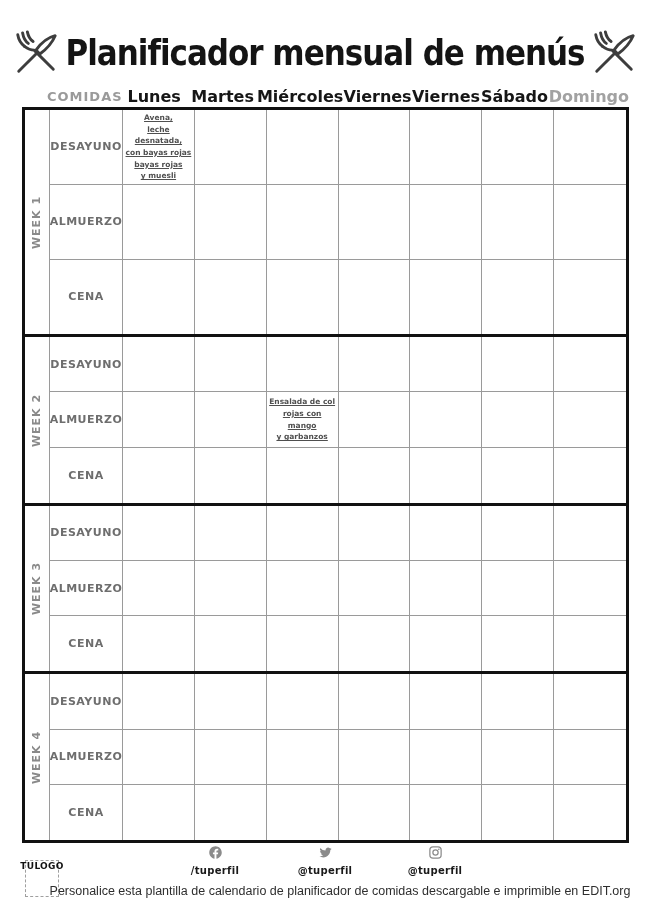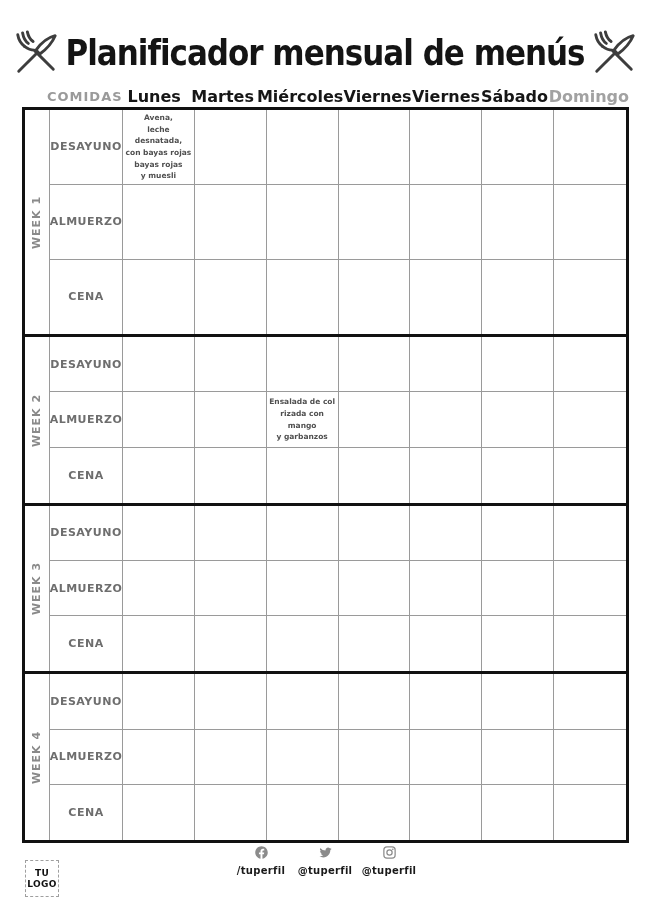--- a/index.html
+++ b/index.html
@@ -65,34 +65,34 @@
     text-align:center;
   }
   .day-cell {
     border-right:1px solid #9a9a9a; border-bottom:1px solid #9a9a9a;
     display:flex; align-items:center; justify-content:center; padding:2px;
   }
   .week-block .last-row { border-bottom:none;text-align:right; }
   .week-block .last-col { border-right:none; }
   .entry-text {
     white-space:pre-line; text-align:center;
-    font-size:7.5px; font-weight:bold; line-height:1.55; color:#4f4f4f;
+    font-size:7.5px; font-weight:bold; line-height:1.55; color:#4f4f4f;text-decoration:underline;
   }
 
   
   .social-row {
     position:absolute; top:845px; left:0; right:0;
-    display:flex; justify-content:center; 
+    display:flex; justify-content:center; gap:46px;
   }
   .social-item { width:64px; display:flex; flex-direction:column; align-items:center; gap:1px; }
   .social-handle { font-size:10px; font-weight:bold; color:#1a1a1a; letter-spacing:.3px; }
   .logo-box {
     position:absolute; left:25px; top:860px; width:34px; height:37px;
     border:1px dashed #9f9f9f;
-    display:flex; flex-direction:column; align-items:center; justify-content:center;
+    display:flex; flex-direction:row; align-items:flex-start; justify-content:center;
     line-height:1.15;
   }
   .logo-box span { font-size:9px; font-weight:bold; color:#111; letter-spacing:.3px; }
   .footer-note {
     position:absolute; top:884px; left:40px; right:10px;
     text-align:center; font-size:12.5px; color:#2e2e2e;
     font-family:"Liberation Sans","DejaVu Sans",sans-serif;
   }
 </style>
 </head>
@@ -186,21 +186,21 @@
         <div class="day-cell"></div>
         <div class="day-cell"></div>
         <div class="day-cell"></div>
         <div class="day-cell"></div>
         <div class="day-cell last-col"></div>
         <div class="meal-cell">ALMUERZO</div>
         <div class="day-cell"></div>
         <div class="day-cell"></div>
         <div class="day-cell">
           <div class="entry-text">Ensalada de col
-rizada con mango
+rojas con mango
 y garbanzos</div>
         </div>
         <div class="day-cell"></div>
         <div class="day-cell"></div>
         <div class="day-cell"></div>
         <div class="day-cell last-col"></div>
         <div class="meal-cell last-row">CENA</div>
         <div class="day-cell last-row"></div>
         <div class="day-cell last-row"></div>
         <div class="day-cell last-row"></div>
@@ -292,14 +292,15 @@
           </svg></span>
         <span class="social-handle">@tuperfil</span>
       </div>
     </div>
 
   <div class="logo-box">
     <span>TU</span>
     <span>LOGO</span>
   </div>
 
+  <div class="footer-note">Personalice esta plantilla de calendario de planificador de comidas descargable e imprimible en EDIT.org</div>
 
 </div>
 
 </body></html>

